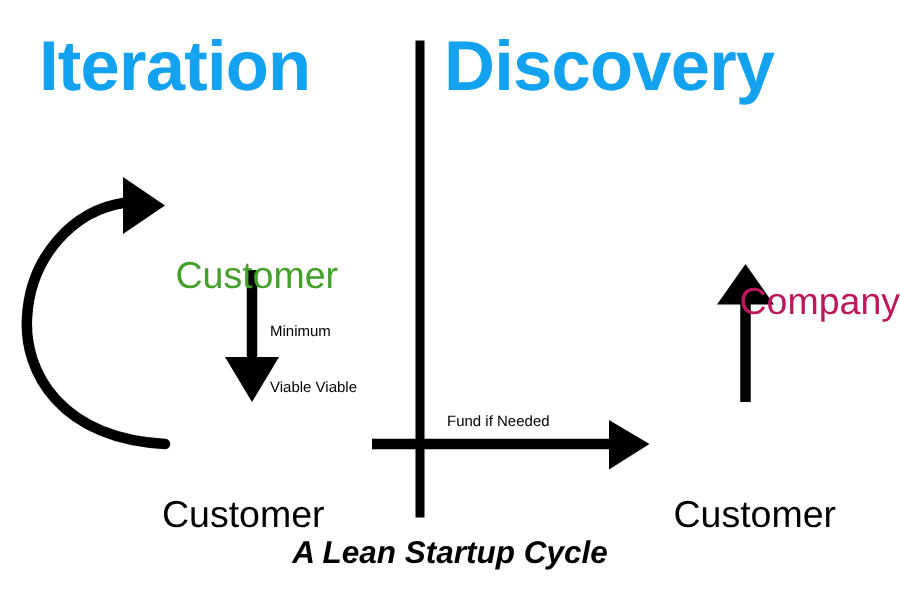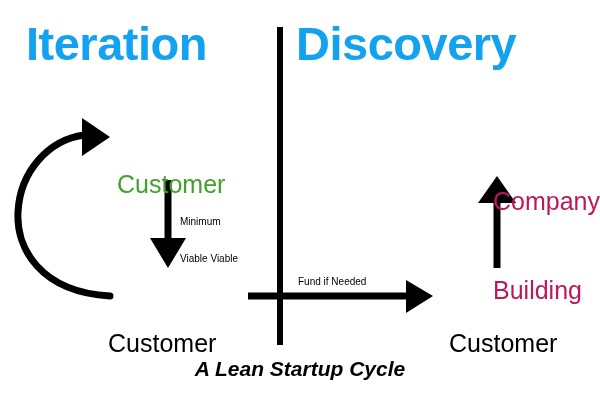--- a/index.html
+++ b/index.html
@@ -151,21 +151,20 @@
     
   </div>
 
   <div class="txt node" id="node-customer-creation">
     <div>Customer</div>
     
   </div>
 
   <div class="txt node" id="node-company-building">
     <div>Company</div>
-    <div>Building</div>
   </div>
 
   <div class="txt edge-label" id="label-mvp">
     <div>Minimum</div>
     <div>Viable Viable</div>
   </div>
 
   <div class="txt" id="caption">A Lean Startup Cycle</div>
 
   <div class="txt edge-label" id="label-fund">Fund if Needed</div>

